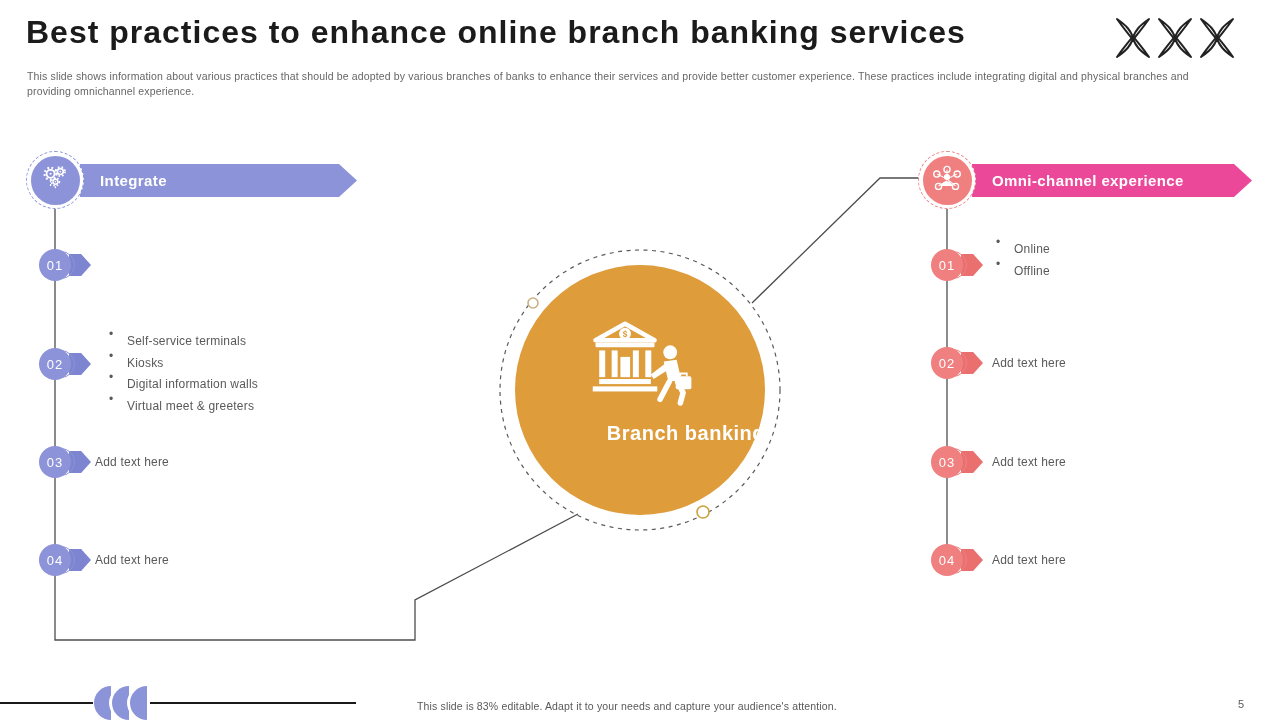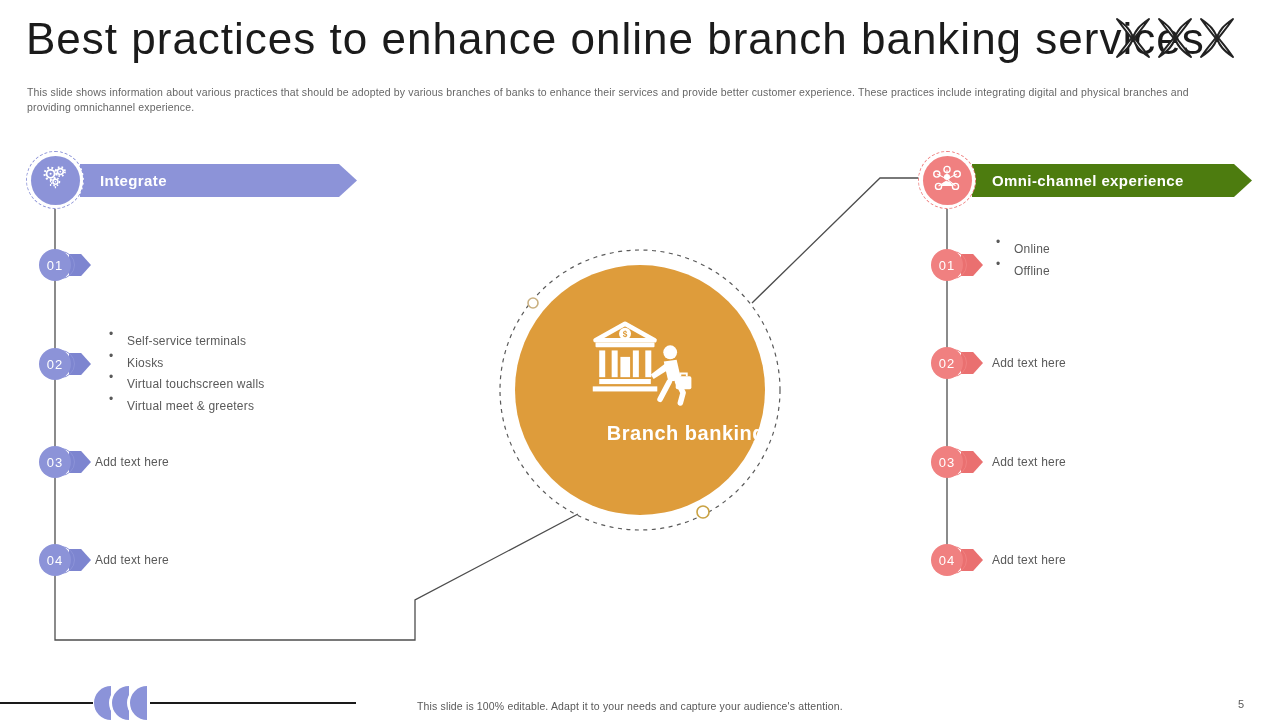--- a/index.html
+++ b/index.html
@@ -3,26 +3,26 @@
 <meta charset="utf-8">
 <style>
   * { margin:0; padding:0; box-sizing:border-box; }
   html,body { background:#fff; }
   .slide {
     position:relative; width:1280px; height:720px; background:#ffffff;
     font-family:"Liberation Sans", sans-serif; overflow:hidden;
   }
   
   .title {
-    position:absolute; left:26px; top:14px; font-size:44px; font-weight:400;
+    position:absolute; left:26px; top:14px; font-size:32px; font-weight:700;
     color:#1b1b1b; letter-spacing:1px; white-space:nowrap;
   }
   .subtitle {
     position:absolute; left:27px; top:69px; width:1205px;
-    font-size:10.5px; color:#666; line-height:1.45; letter-spacing:.15px;margin-top:16px;
+    font-size:10.5px; color:#666; line-height:1.45; letter-spacing:.15px;
   }
   .logo-stars { position:absolute; left:1113px; top:16px; display:flex; gap:2px; }
   
   .lines { position:absolute; left:0; top:0; z-index:0; }
   
   .hicon {
     position:absolute; width:58px; height:58px; border-radius:50%;
     background:#fff; z-index:3;
   }
   .hicon.purple { border:1.6px dashed #8C93D8; }
@@ -32,21 +32,21 @@
     display:flex; align-items:center; justify-content:center;
   }
   .hicon.purple .hicon-inner { background:#8C93D8; }
   .hicon.pink   .hicon-inner { background:#F08080; }
   .banner {
     position:absolute; height:33px; z-index:2; display:flex; align-items:center;
     padding-left:20px; color:#fff; font-weight:700; font-size:15px; letter-spacing:.4px;
     clip-path:polygon(0 0, calc(100% - 18px) 0, 100% 50%, calc(100% - 18px) 100%, 0 100%);
   }
   .banner.purple { background:#8C93D8; }
-  .banner.pink   { background:#4d7c0f; }
+  .banner.pink   { background:#ec4899; }
   
   .badge { position:absolute; width:56px; height:32px; z-index:3; }
   .badge-disc {
     position:absolute; left:0; top:0; width:32px; height:32px; border-radius:50%;
     color:#fff; font-weight:400; font-size:13px; letter-spacing:1px;
     display:flex; align-items:center; justify-content:center; z-index:3;
   }
   .badge-ring {
     position:absolute; left:8px; top:2px; width:28px; height:28px; border-radius:50%;
     z-index:2;
@@ -159,21 +159,21 @@
     <div class="bullet-row">
       <span class="bullet-dot">•</span>
       <span class="bullet-txt">Self-service terminals</span>
     </div>
     <div class="bullet-row">
       <span class="bullet-dot">•</span>
       <span class="bullet-txt">Kiosks</span>
     </div>
     <div class="bullet-row">
       <span class="bullet-dot">•</span>
-      <span class="bullet-txt">Virtual touchscreen walls</span>
+      <span class="bullet-txt">Digital information walls</span>
     </div>
     <div class="bullet-row">
       <span class="bullet-dot">•</span>
       <span class="bullet-txt">Virtual meet &amp; greeters</span>
     </div>
   </div>
 
   <div class="badge purple" style="left:39px; top:446px;">
     <span class="badge-tab"></span>
     <span class="badge-ring"></span>
@@ -268,16 +268,16 @@
   <div class="badge pink" style="left:931px; top:544px;">
     <span class="badge-tab"></span>
     <span class="badge-ring"></span>
     <span class="badge-disc">04</span>
   </div>
   <div class="item-text" style="left:992px; top:553px;">Add text here</div>
 
   <div class="crescent c1"></div>
   <div class="crescent c2"></div>
   <div class="crescent c3"></div>
-  <div class="footer-note">This slide is 100% editable.  Adapt it to your needs and capture your audience's attention.</div>
+  <div class="footer-note">This slide is 83% editable.  Adapt it to your needs and capture your audience's attention.</div>
   <div class="page-number">5</div>
 
 </div>
 
 </body></html>

